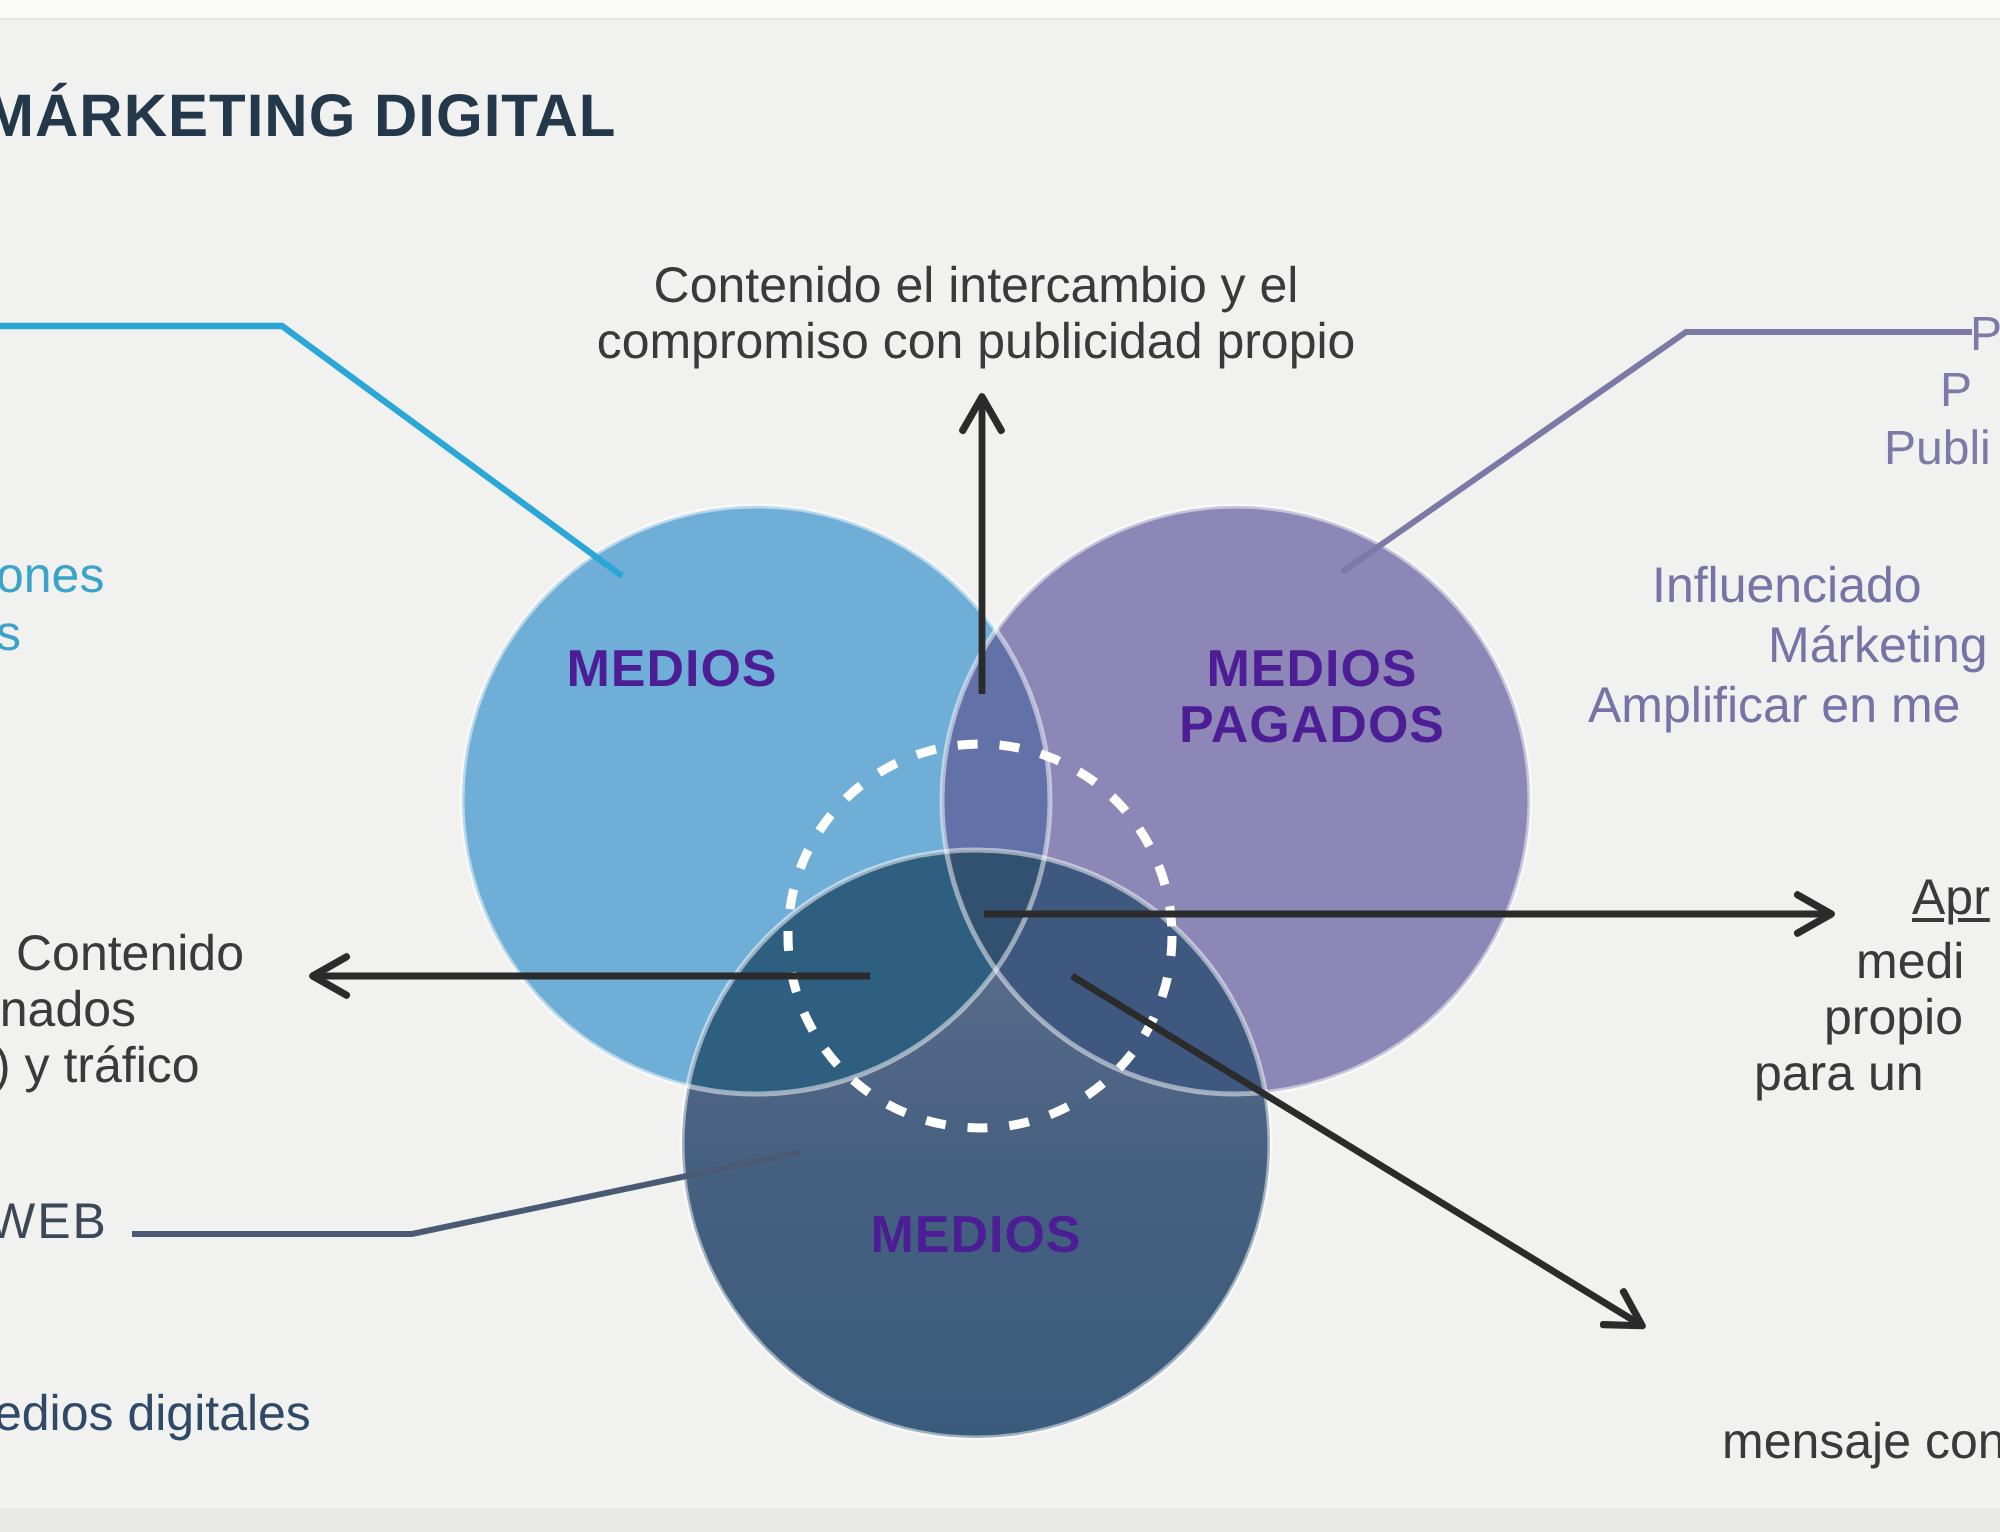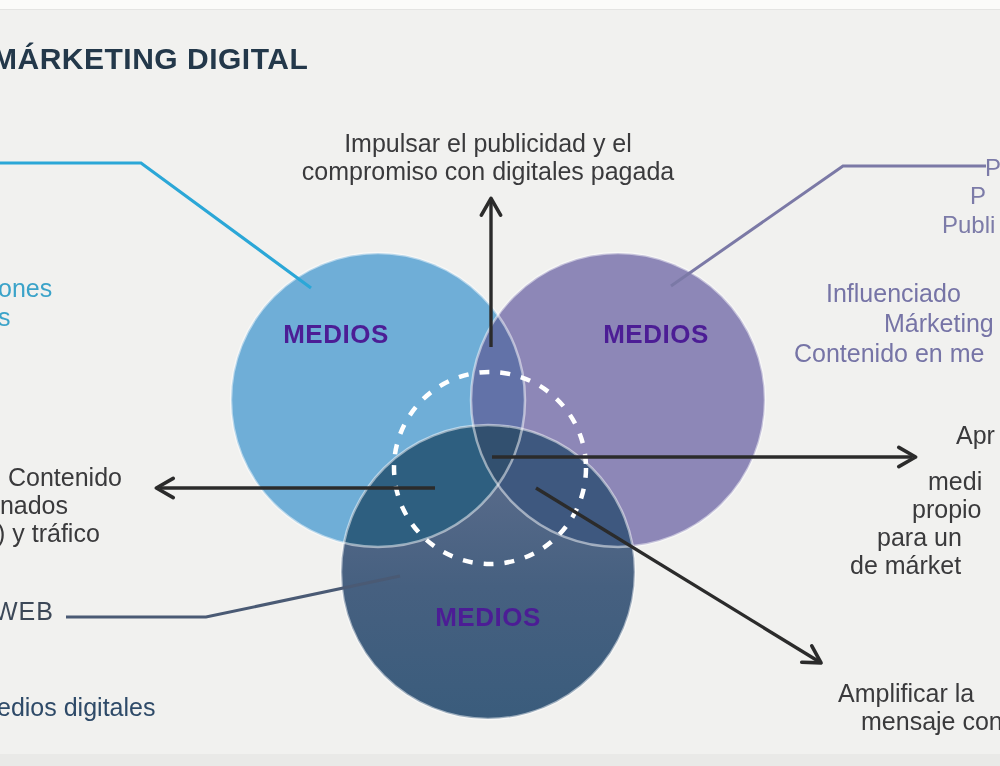--- a/index.html
+++ b/index.html
@@ -81,55 +81,54 @@
 
     <line x1="491" y1="347" x2="491" y2="202" stroke-width="3.4" marker-end="url(#arrowhead)" stroke="#2B2B2B"></line>
     <line x1="435" y1="488" x2="160" y2="488" stroke-width="3.4" marker-end="url(#arrowhead)" stroke="#2B2B2B"></line>
     <line x1="492" y1="457" x2="912" y2="457" stroke-width="3.4" marker-end="url(#arrowhead)" stroke="#2B2B2B"></line>
     <line x1="536" y1="488" x2="818" y2="661" stroke-width="3.4" marker-end="url(#arrowhead)" stroke="#2B2B2B"></line>
   </svg>
 
   <div class="txt title" style="left:-8px;top:42px;">MÁRKETING DIGITAL</div>
 
   <div class="txt anno anno-center" style="left:188px;top:129px;width:600px;">
-    <div>Impulsar el publicidad y el</div>
-    <div>compromiso con digitales pagada</div>
+    <div>Contenido el intercambio y el</div>
+    <div>compromiso con publicidad propio</div>
   </div>
 
   <div class="txt cyan" style="left:-2px;top:274px;">ones</div>
   <div class="txt cyan" style="left:-2px;top:303px;">s</div>
 
   <div class="txt anno" style="left:8px;top:463px;">Contenido</div>
   <div class="txt anno" style="left:-14px;top:491px;">anados</div>
   <div class="txt anno" style="left:-3px;top:519px;">) y tráfico</div>
 
   <div class="txt web" style="left:-6px;top:597px;">WEB</div>
 
   <div class="txt navy" style="left:-3px;top:693px;">edios digitales</div>
 
   <div class="txt purple-frag" style="left:985px;top:155px;">P</div>
   <div class="txt purple-frag" style="left:970px;top:183px;">P</div>
   <div class="txt purple-frag" style="left:942px;top:212px;">Publi</div>
 
   <div class="txt purple-mid" style="left:826px;top:279px;">Influenciado</div>
   <div class="txt purple-mid" style="left:884px;top:309px;">Márketing</div>
-  <div class="txt purple-mid" style="left:794px;top:339px;">Contenido en me</div>
+  <div class="txt purple-mid" style="left:794px;top:339px;">Amplificar en me</div>
 
-  <div class="txt anno" style="left:956px;top:421px;">Apr</div>
+  <div class="txt anno" style="left:956px;top:435px;text-decoration:underline;">Apr</div>
   <div class="txt anno" style="left:928px;top:467px;">medi</div>
   <div class="txt anno" style="left:912px;top:495px;">propio</div>
   <div class="txt anno" style="left:877px;top:523px;">para un</div>
-  <div class="txt anno" style="left:850px;top:551px;">de márket</div>
 
-  <div class="txt anno" style="left:838px;top:679px;">Amplificar la</div>
   <div class="txt anno" style="left:861px;top:707px;">mensaje con</div>
 
   <div class="circle-label" style="left:236px;top:320px;">
     <div>MEDIOS</div>
   </div>
   <div class="circle-label" style="left:556px;top:320px;">
     <div>MEDIOS</div>
+    <div>PAGADOS</div>
   </div>
   <div class="circle-label" style="left:388px;top:603px;">
     <div>MEDIOS</div>
   </div>
 
 </div>
 
 </body></html>

